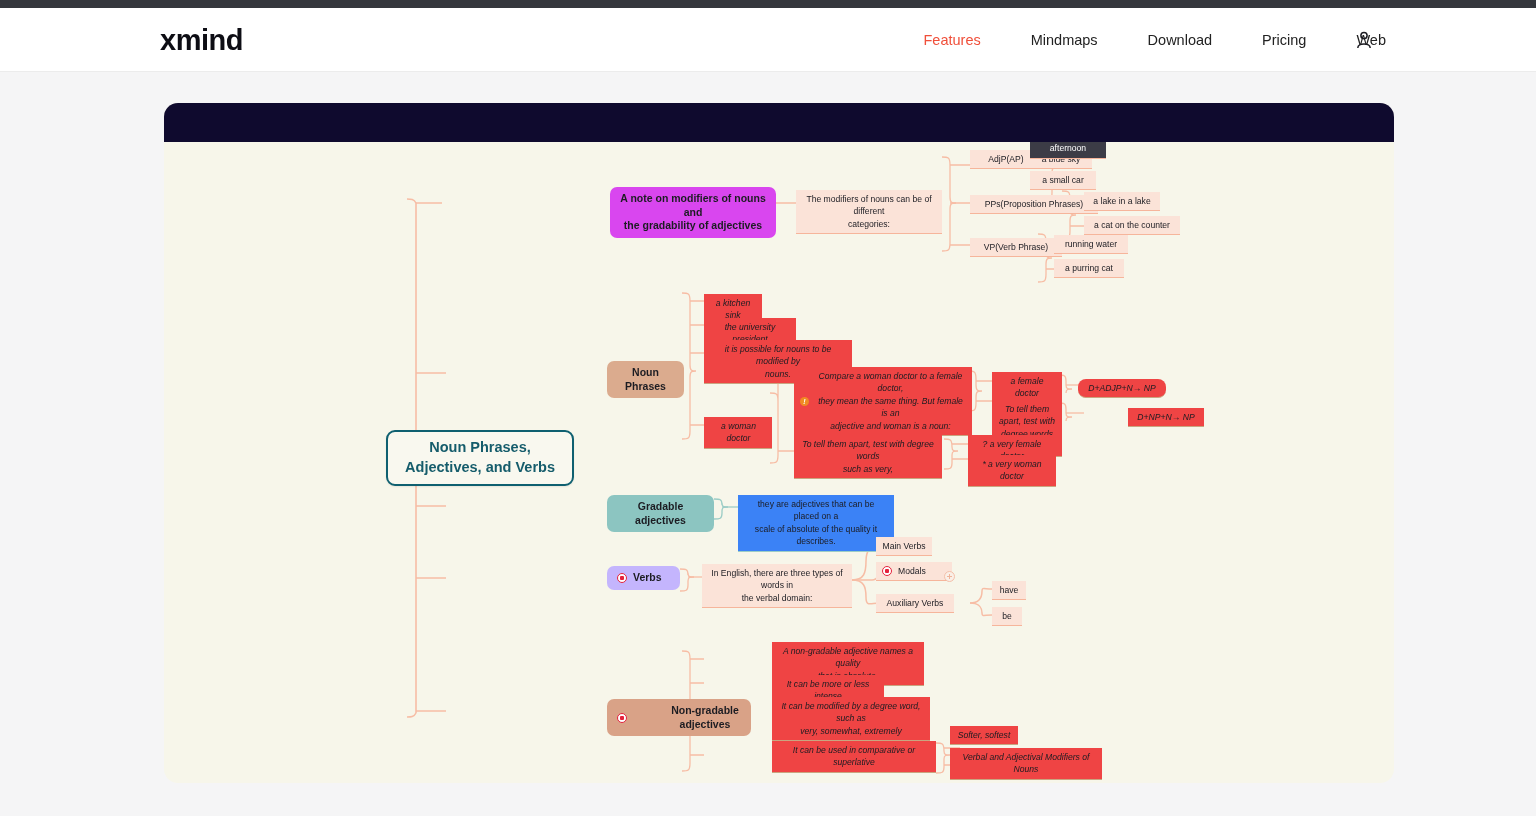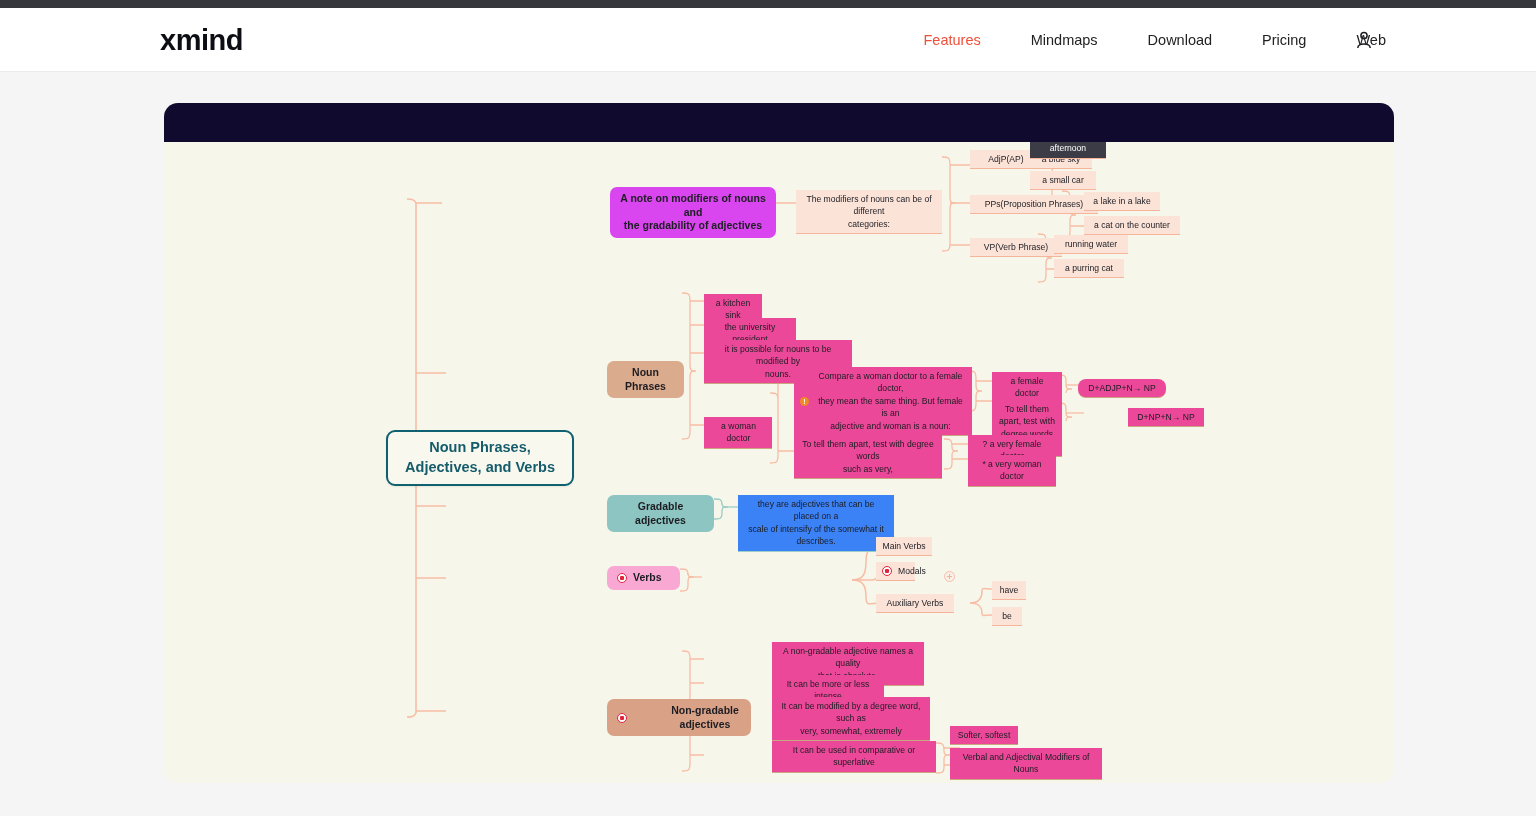--- a/index.html
+++ b/index.html
@@ -76,31 +76,31 @@
   .pill {
     border-radius: 7px;
     font-weight: bold;
     font-size: 10.5px;
     padding: 5px 10px;
     line-height: 1.3;
   }
   .pill.salmon   { background: #d946ef; }
   .pill.tan      { background: #dbab8e; }
   .pill.teal     { background: #8cc5c1; }
-  .pill.salmon2  { background: #f9a8d4; }
+  .pill.salmon2  { background: #c4b5fd; }
   .pill.tan2     { background: #d9a287; }
 
   
   .leaf {
     font-size: 8.6px;
     line-height: 1.45;
     padding: 3px 6px 3px 6px;
     border-bottom: 1.4px solid transparent;
   }
-  .leaf.beige  { background: #ec4899; border-bottom-color: #c9a580; }
+  .leaf.beige  { background: #ef4444; border-bottom-color: #c9a580; font-style: italic; }
   .leaf.peach  { background: #fbe3d8; border-bottom-color: #f6b59b; }
   .leaf.mint   { background: #3b82f6; border-bottom-color: #9ccdc6; }
   .leaf.dark   { background: #3c3c46; color: #ffffff; border-bottom-color: #f6b59b; }
 
   .leaf-ico {
     display: inline-flex; align-items: center; justify-content: center;
     flex: 0 0 auto; margin-right: 6px;
   }
   .icon-warn {
     width: 9px; height: 9px; border-radius: 50%;
@@ -312,34 +312,38 @@
     <div class="node leaf beige" style="left:630px; top:332px; width:148px; flex-direction:column;">
       <span>To tell them apart, test with degree words</span>
       <span>such as very,</span>
     </div>
     <div class="node leaf beige" style="left:804px; top:332px; width:88px;">? a very female doctor</div>
     <div class="node leaf beige" style="left:804px; top:352px; width:88px;">* a very woman doctor</div>
 
     <div class="node pill teal" style="left:443px; top:392px; width:107px;">Gradable adjectives</div>
     <div class="node leaf mint" style="left:574px; top:392px; width:156px; flex-direction:column;">
       <span>they are adjectives that can be placed on a</span>
-      <span>scale of intensify of the somewhat it describes.</span>
+      <span>scale of absolute of the quality it describes.</span>
     </div>
 
     <div class="node pill salmon2" style="left:443px; top:463px; width:73px; flex-direction:row; justify-content:flex-start;">
       <span class="leaf-ico">
         <span class="icon-rec">
             <i></i>
           </span>
       </span>
       <span>Verbs</span>
     </div>
+    <div class="node leaf peach" style="left:538px; top:461px; width:150px; flex-direction:column;">
+      <span>In English, there are three types of words in</span>
+      <span>the verbal domain:</span>
+    </div>
 
     <div class="node leaf peach" style="left:712px; top:434px; width:56px;">Main Verbs</div>
-    <div class="node leaf peach" style="left:712px; top:459px; width:39px; flex-direction:row; justify-content:flex-start;">
+    <div class="node leaf peach" style="left:712px; top:459px; width:76px; flex-direction:row; justify-content:flex-start;">
       <span class="leaf-ico">
         <span class="icon-rec">
             <i></i>
           </span>
       </span>
       <span>Modals</span>
     </div>
     <span class="toggle-dot" style="left:780px; top:468px;"></span>
 
     <div class="node leaf peach" style="left:712px; top:491px; width:78px;">Auxiliary Verbs</div>

